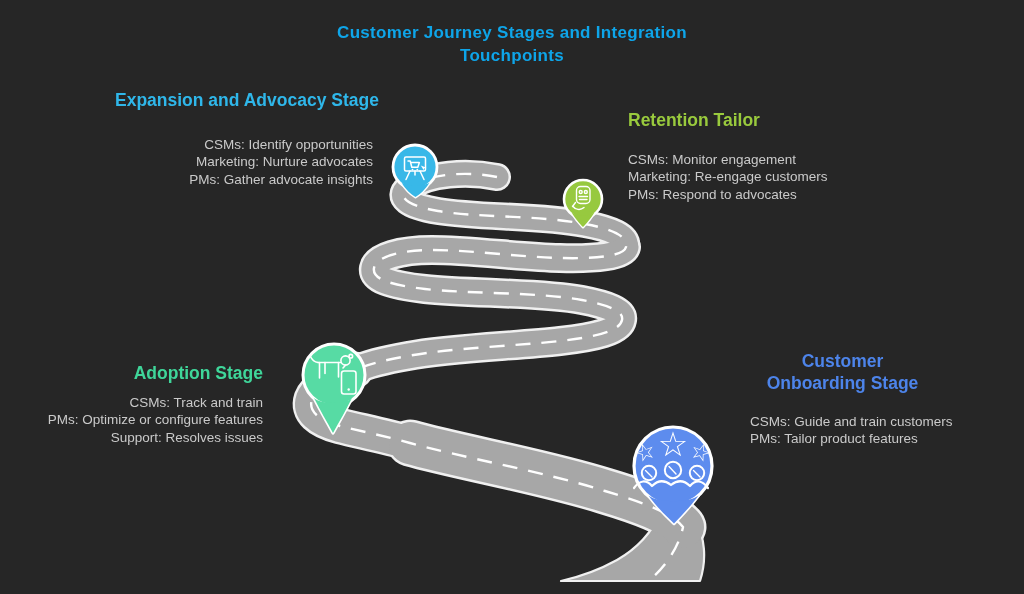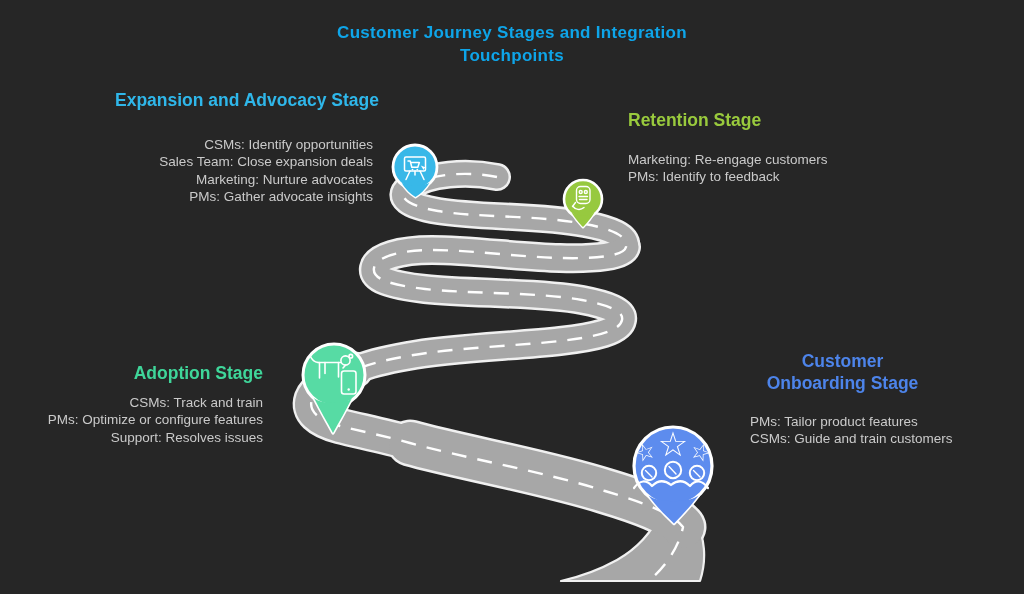--- a/index.html
+++ b/index.html
@@ -119,43 +119,43 @@
 
   <div class="abs page-title">
     <div class="inner">Customer Journey Stages and Integration Touchpoints</div>
   </div>
 
   <div class="abs" style="left:115px;top:90px;">
     <div class="stage-heading h-expansion">Expansion and Advocacy Stage</div>
   </div>
   <div class="abs stage-lines right-align" style="right:651px;top:126px;width:340px;margin-top:10px;">
     <div>CSMs: Identify opportunities</div>
-    <div>Sales Team: Close expansion deals</div>
     <div>Marketing: Nurture advocates</div>
     <div>PMs: Gather advocate insights</div>
   </div>
 
   <div class="abs" style="left:628px;top:110px;">
-    <div class="stage-heading h-retention">Retention Stage</div>
+    <div class="stage-heading h-retention">Retention Tailor</div>
   </div>
   <div class="abs stage-lines" style="left:628px;top:151px;">
+    <div>CSMs: Monitor engagement</div>
     <div>Marketing: Re-engage customers</div>
-    <div>PMs: Identify to feedback</div>
+    <div>PMs: Respond to advocates</div>
   </div>
 
   <div class="abs right-align" style="right:761px;top:363px;">
     <div class="stage-heading h-adoption">Adoption Stage</div>
   </div>
   <div class="abs stage-lines right-align" style="right:761px;top:394px;width:300px;">
     <div>CSMs: Track and train</div>
     <div>PMs: Optimize or configure features</div>
     <div>Support: Resolves issues</div>
   </div>
 
   <div class="abs" style="left:750px;top:351px;text-align:center;">
     <div class="stage-heading h-onboarding">Customer Onboarding Stage</div>
   </div>
   <div class="abs stage-lines" style="left:750px;top:413px;">
+    <div>CSMs: Guide and train customers</div>
     <div>PMs: Tailor product features</div>
-    <div>CSMs: Guide and train customers</div>
   </div>
 
 </div>
 
 </body></html>

